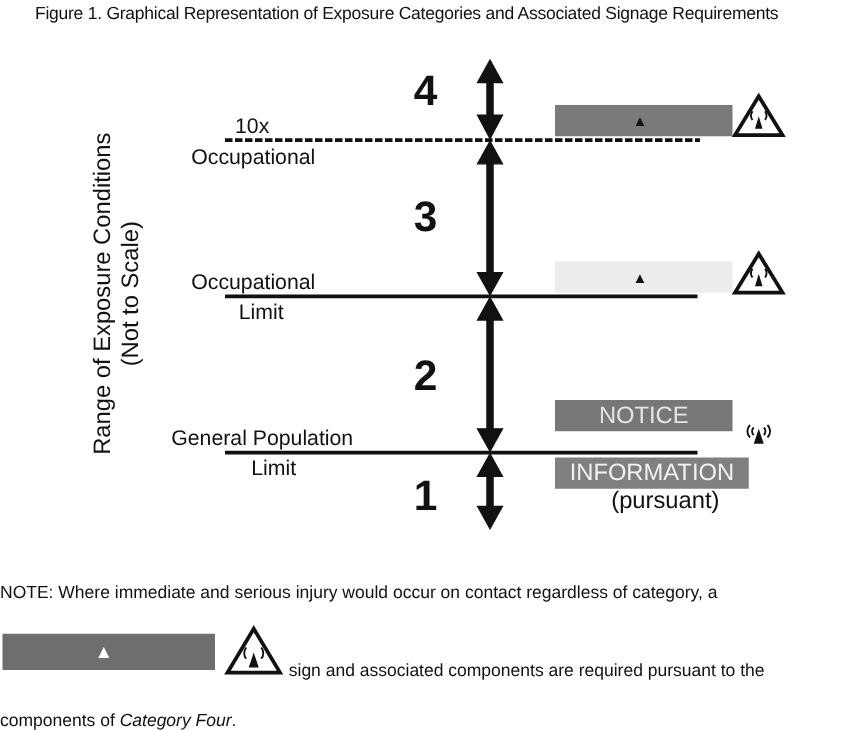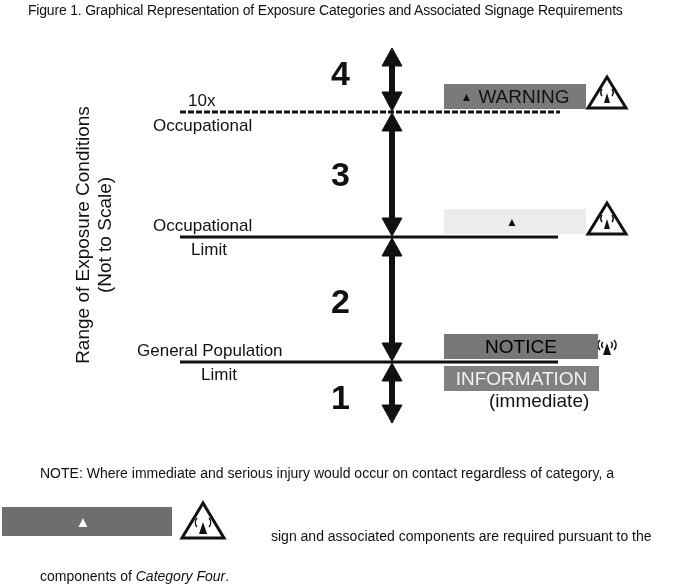--- a/index.html
+++ b/index.html
@@ -5,21 +5,21 @@
   html, body { margin: 0; padding: 0; background: #ffffff; }
   body { width: 682px; height: 584px; position: relative; overflow: hidden; font-family: "Liberation Sans", sans-serif; color: #111; }
   .abs { position: absolute; }
   .title { left: 28px; top: 2px; font-size: 14px; font-weight: normal; font-family: "Liberation Sans", sans-serif; white-space: nowrap; letter-spacing: -0.2px; }
   .ylabel-wrap { position: absolute; left: 72px; top: 80px; width: 44px; height: 310px; }
   .ylabel-inner { position: absolute; left: 0; top: 310px; width: 310px; transform-origin: 0 0; transform: rotate(-90deg); text-align: center; font-size: 19px; line-height: 22px; }
   .lbl { font-size: 17px; white-space: nowrap; }
   .cat { font-size: 34px; font-weight: bold; }
   .sign { position: absolute; height: 25px; display: flex; align-items: center; justify-content: center; font-size: 19px; white-space: nowrap; }
   .sign .tri { font-size: 12px; margin-right: 6px; }
-  .note { font-family: "Liberation Sans", sans-serif; font-size: 14px; white-space: nowrap; margin-left: 40px; }
+  .note { font-family: "Liberation Sans", sans-serif; font-size: 14px; white-space: nowrap; }
   .danger { position: absolute; left: 2px; top: 507px; width: 170px; height: 29px; background: #6e6e6e; color: #fff; display: flex; align-items: center; justify-content: center; font-size: 23px; }
   .danger .tri { font-size: 15px; margin-right: 8px; }
 </style>
 </head>
 <body>
 
 <div class="abs title">Figure 1.  Graphical Representation of Exposure Categories and Associated Signage Requirements</div>
 
 <div class="ylabel-wrap">
   <div class="ylabel-inner">
@@ -75,32 +75,31 @@
 <div class="abs lbl" style="left:137px;top:341px">General Population</div>
 <div class="abs lbl" style="left:201px;top:365px">Limit</div>
 
 <div class="abs cat" style="left:331px;top:54px">4</div>
 <div class="abs cat" style="left:331px;top:155px">3</div>
 <div class="abs cat" style="left:331px;top:282px">2</div>
 <div class="abs cat" style="left:331px;top:378px">1</div>
 
 <div class="sign" style="left:444px;top:84px;width:142px;background:#7a7a7a;color:#111">
   <span class="tri">▲</span>
-  <span>WARNING</span>
 </div>
 <div class="sign" style="left:444px;top:209px;width:142px;background:#ececec;color:#111">
   <span class="tri">▲</span>
 </div>
-<div class="sign" style="left:444px;top:334px;width:154px;background:#777777;color:#000000">
+<div class="sign" style="left:444px;top:320px;width:142px;background:#777777;color:#e5e5e5">
   <span>NOTICE</span>
 </div>
 <div class="sign" style="left:444px;top:366px;width:155px;background:#808080;color:#f2f2f2">
   <span>INFORMATION</span>
 </div>
-<div class="abs lbl" style="left:489px;top:390px;font-size:19px">(immediate)</div>
+<div class="abs lbl" style="left:489px;top:390px;font-size:19px">(pursuant)</div>
 
 <div class="abs note" style="left:0;top:465px">NOTE: Where immediate and serious injury would occur on contact regardless of category, a</div>
 <div class="danger">
   <span class="tri">▲</span>
 </div>
 <svg class="abs" style="left:178px;top:500px" width="50" height="42">
   <polygon points="25,3 4,38 46,38" fill="#fff" stroke="#111" stroke-width="3"></polygon>
   <path d="M19,27 a7,7 0 0 1 0,-9 M31,18 a7,7 0 0 1 0,9" fill="none" stroke="#111" stroke-width="1.5"></path>
   <polygon points="25,22 21,34 29,34" fill="#111"></polygon>
 </svg>

